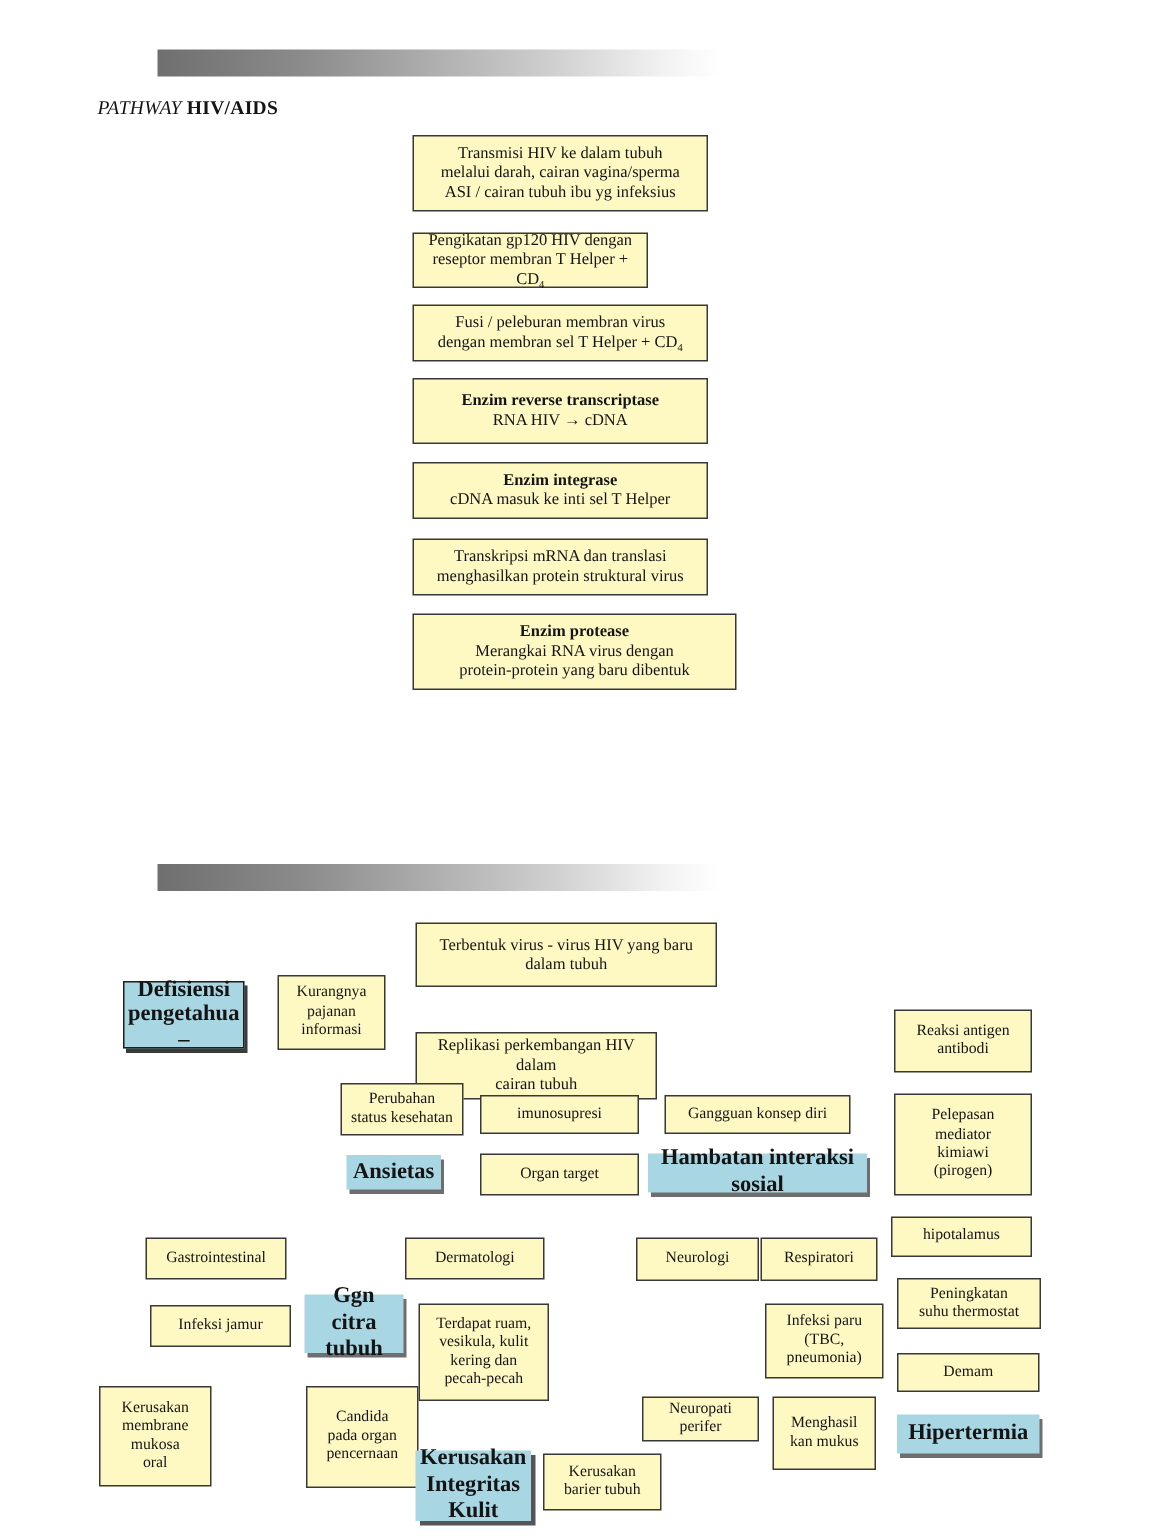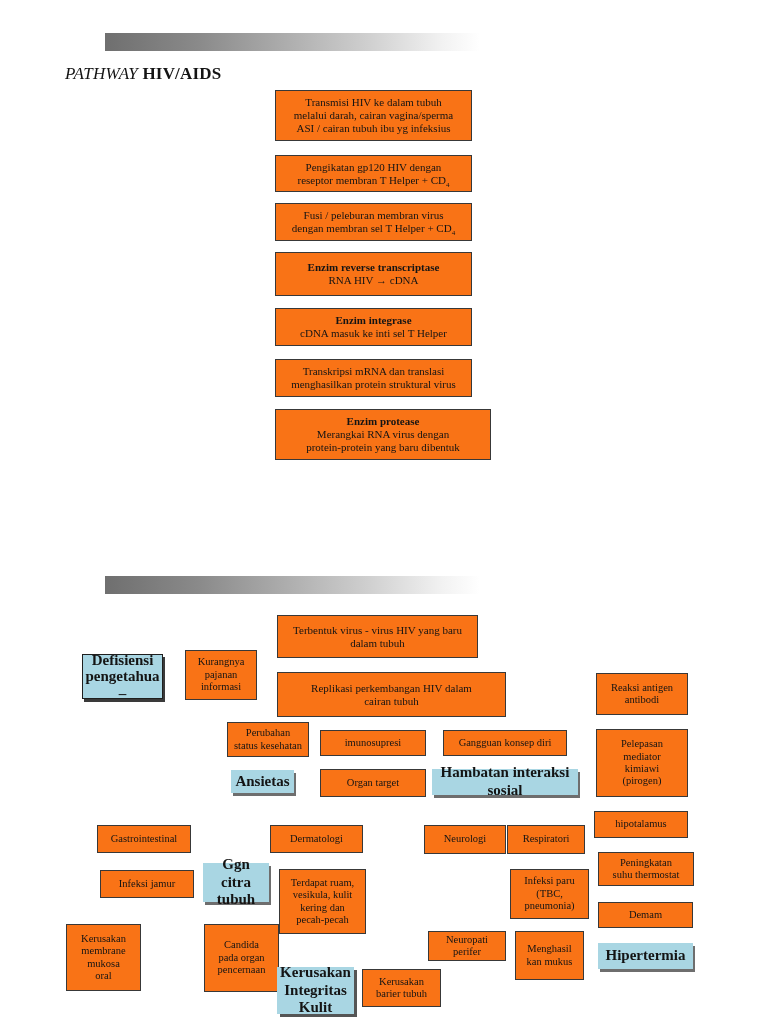--- a/index.html
+++ b/index.html
@@ -1,26 +1,26 @@
 <!DOCTYPE html>
 <html><head>
 <meta charset="utf-8">
 <style>
   html,body{margin:0;padding:0;background:#e8e8e8;}
   .page{position:relative;width:768px;height:1024px;background:#ffffff;margin:0 auto;
         font-family:"Liberation Serif","DejaVu Serif",serif;color:#141414;overflow:hidden;}
   .gradient-bar{position:absolute;height:18px;
         background:linear-gradient(90deg,#6f6f6f 0%,#8a8a8a 25%,#a8a8a8 45%,#cfcfcf 70%,#f2f2f2 90%,#ffffff 100%);}
-  .doc-title{position:absolute;left:65px;top:64px;font-size:17px;letter-spacing:.2px;}
+  .doc-title{position:absolute;left:65px;top:64px;font-size:13px;letter-spacing:.2px;}
   .doc-title .it{font-style:italic;}
   .doc-title .bd{font-weight:bold;}
   .box{position:absolute;box-sizing:border-box;display:flex;flex-direction:column;
        align-items:center;justify-content:center;text-align:center;
        line-height:1.18;padding:2px 3px;}
-  .tbox{background:#f97316;border:1.5px solid #383838;font-size:10.5px;}
+  .tbox{background:#fef9c3;border:1.5px solid #383838;font-size:10.5px;}
   .big{font-size:11px;}
   .blue{background:#a9d6e3;font-weight:bold;font-size:15px;
         box-shadow:2px 3px 0 #6e6e6e;border:none;}
   .blue.bordered{border:1px solid #1f1f1f;box-shadow:2px 3px 0 #3a3a3a;}
   .txt{white-space:pre-line;}
   .bt{display:block;white-space:pre-line;font-weight:bold;}
   sub{font-size:7px;line-height:0;}
 </style>
 </head>
 <body>
@@ -33,21 +33,21 @@
     <span class="it">PATHWAY</span>
     <span class="bd">HIV/AIDS</span>
   </div>
 
   <div class="box tbox big" style="left:275px;top:90px;width:197px;height:51px;">
     <span class="txt">Transmisi HIV ke dalam tubuh
 melalui darah, cairan vagina/sperma
 ASI / cairan tubuh ibu yg infeksius</span>
   </div>
 
-  <div class="box tbox big" style="left:275px;top:155px;width:197px;height:37px;">
+  <div class="box tbox big" style="left:275px;top:155px;width:157px;height:37px;">
     <div><span class="txt">Pengikatan gp120  HIV dengan
 reseptor membran T Helper + CD</span><sub>4</sub></div>
   </div>
 
   <div class="box tbox big" style="left:275px;top:203px;width:197px;height:38px;">
     <div><span class="txt">Fusi / peleburan membran virus
 dengan membran sel  T  Helper + CD</span><sub>4</sub></div>
   </div>
 
   <div class="box tbox big" style="left:275px;top:252px;width:197px;height:44px;">
@@ -83,21 +83,21 @@
 pengetahua
 –</span>
   </div>
 
   <div class="box tbox" style="left:185px;top:650px;width:72px;height:50px;">
     <span class="txt">Kurangnya
 pajanan
 informasi</span>
   </div>
 
-  <div class="box tbox big" style="left:277px;top:672px;width:229px;height:45px;">
+  <div class="box tbox big" style="left:277px;top:688px;width:161px;height:45px;">
     <span class="txt">Replikasi perkembangan HIV dalam
 cairan tubuh</span>
   </div>
 
   <div class="box tbox" style="left:596px;top:673px;width:92px;height:42px;text-align:center;">
     <span class="txt">Reaksi antigen
 antibodi</span>
   </div>
 
   <div class="box tbox" style="left:227px;top:722px;width:82px;height:35px;">

